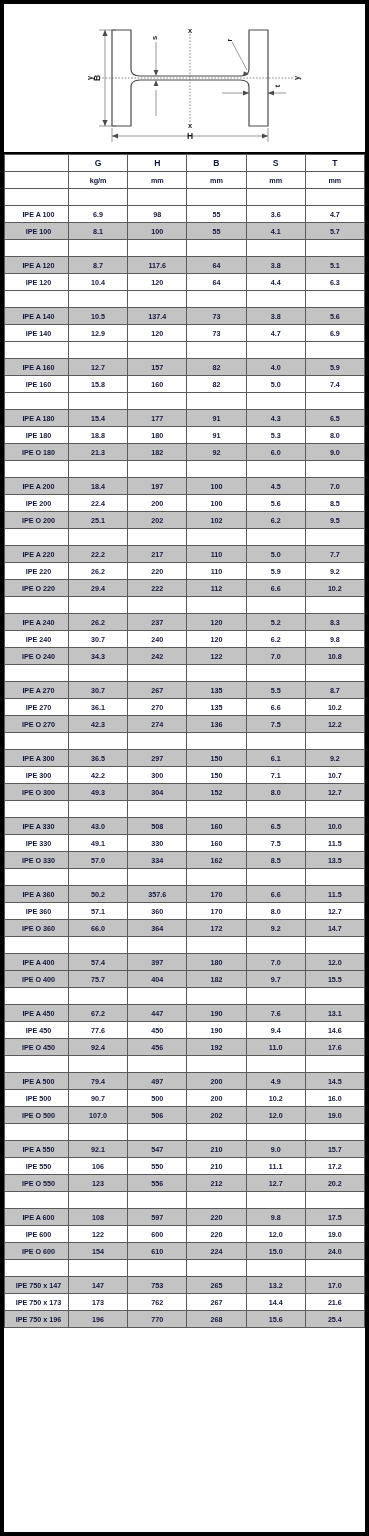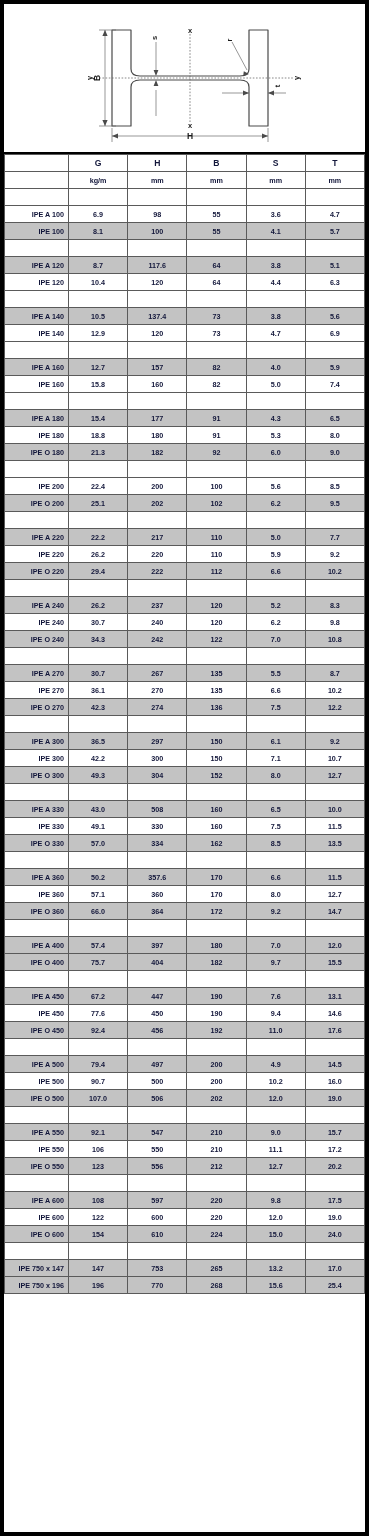--- a/index.html
+++ b/index.html
@@ -59,21 +59,21 @@
     text-align: center;
     vertical-align: middle;
     white-space: nowrap;
     overflow: hidden;
   }
   #spec-table th {
     font-size: 8.6px;
     font-weight: bold;
   }
   #spec-table td.name, #spec-table th.name {
-    text-align: right;
+    text-align: center;
     padding-left: 8px;
   }
   tr.shaded td { background: #c3c3c3; }
   tr.plain  td { background: #ffffff; }
   tr.spacer td { background: #ffffff; height: 17px; }
   tr.header-units td { background: #ffffff; margin-left: 48px; }
 </style>
 </head>
 <body>
 
@@ -307,20 +307,28 @@
           <td>9.0</td>
         </tr>
         <tr class="spacer">
           <td>&nbsp;</td>
           <td>&nbsp;</td>
           <td>&nbsp;</td>
           <td>&nbsp;</td>
           <td>&nbsp;</td>
           <td>&nbsp;</td>
         </tr>
+        <tr class="shaded">
+          <td class="name">IPE A 200</td>
+          <td>18.4</td>
+          <td>197</td>
+          <td>100</td>
+          <td>4.5</td>
+          <td>7.0</td>
+        </tr>
         <tr class="plain">
           <td class="name">IPE 200</td>
           <td>22.4</td>
           <td>200</td>
           <td>100</td>
           <td>5.6</td>
           <td>8.5</td>
         </tr>
         <tr class="shaded">
           <td class="name">IPE O 200</td>
@@ -683,20 +691,28 @@
           <td>&nbsp;</td>
         </tr>
         <tr class="shaded">
           <td class="name">IPE 750 x 147</td>
           <td>147</td>
           <td>753</td>
           <td>265</td>
           <td>13.2</td>
           <td>17.0</td>
         </tr>
+        <tr class="plain">
+          <td class="name">IPE 750 x 173</td>
+          <td>173</td>
+          <td>762</td>
+          <td>267</td>
+          <td>14.4</td>
+          <td>21.6</td>
+        </tr>
         <tr class="shaded">
           <td class="name">IPE 750 x 196</td>
           <td>196</td>
           <td>770</td>
           <td>268</td>
           <td>15.6</td>
           <td>25.4</td>
         </tr>
       </tbody>
   </table>

